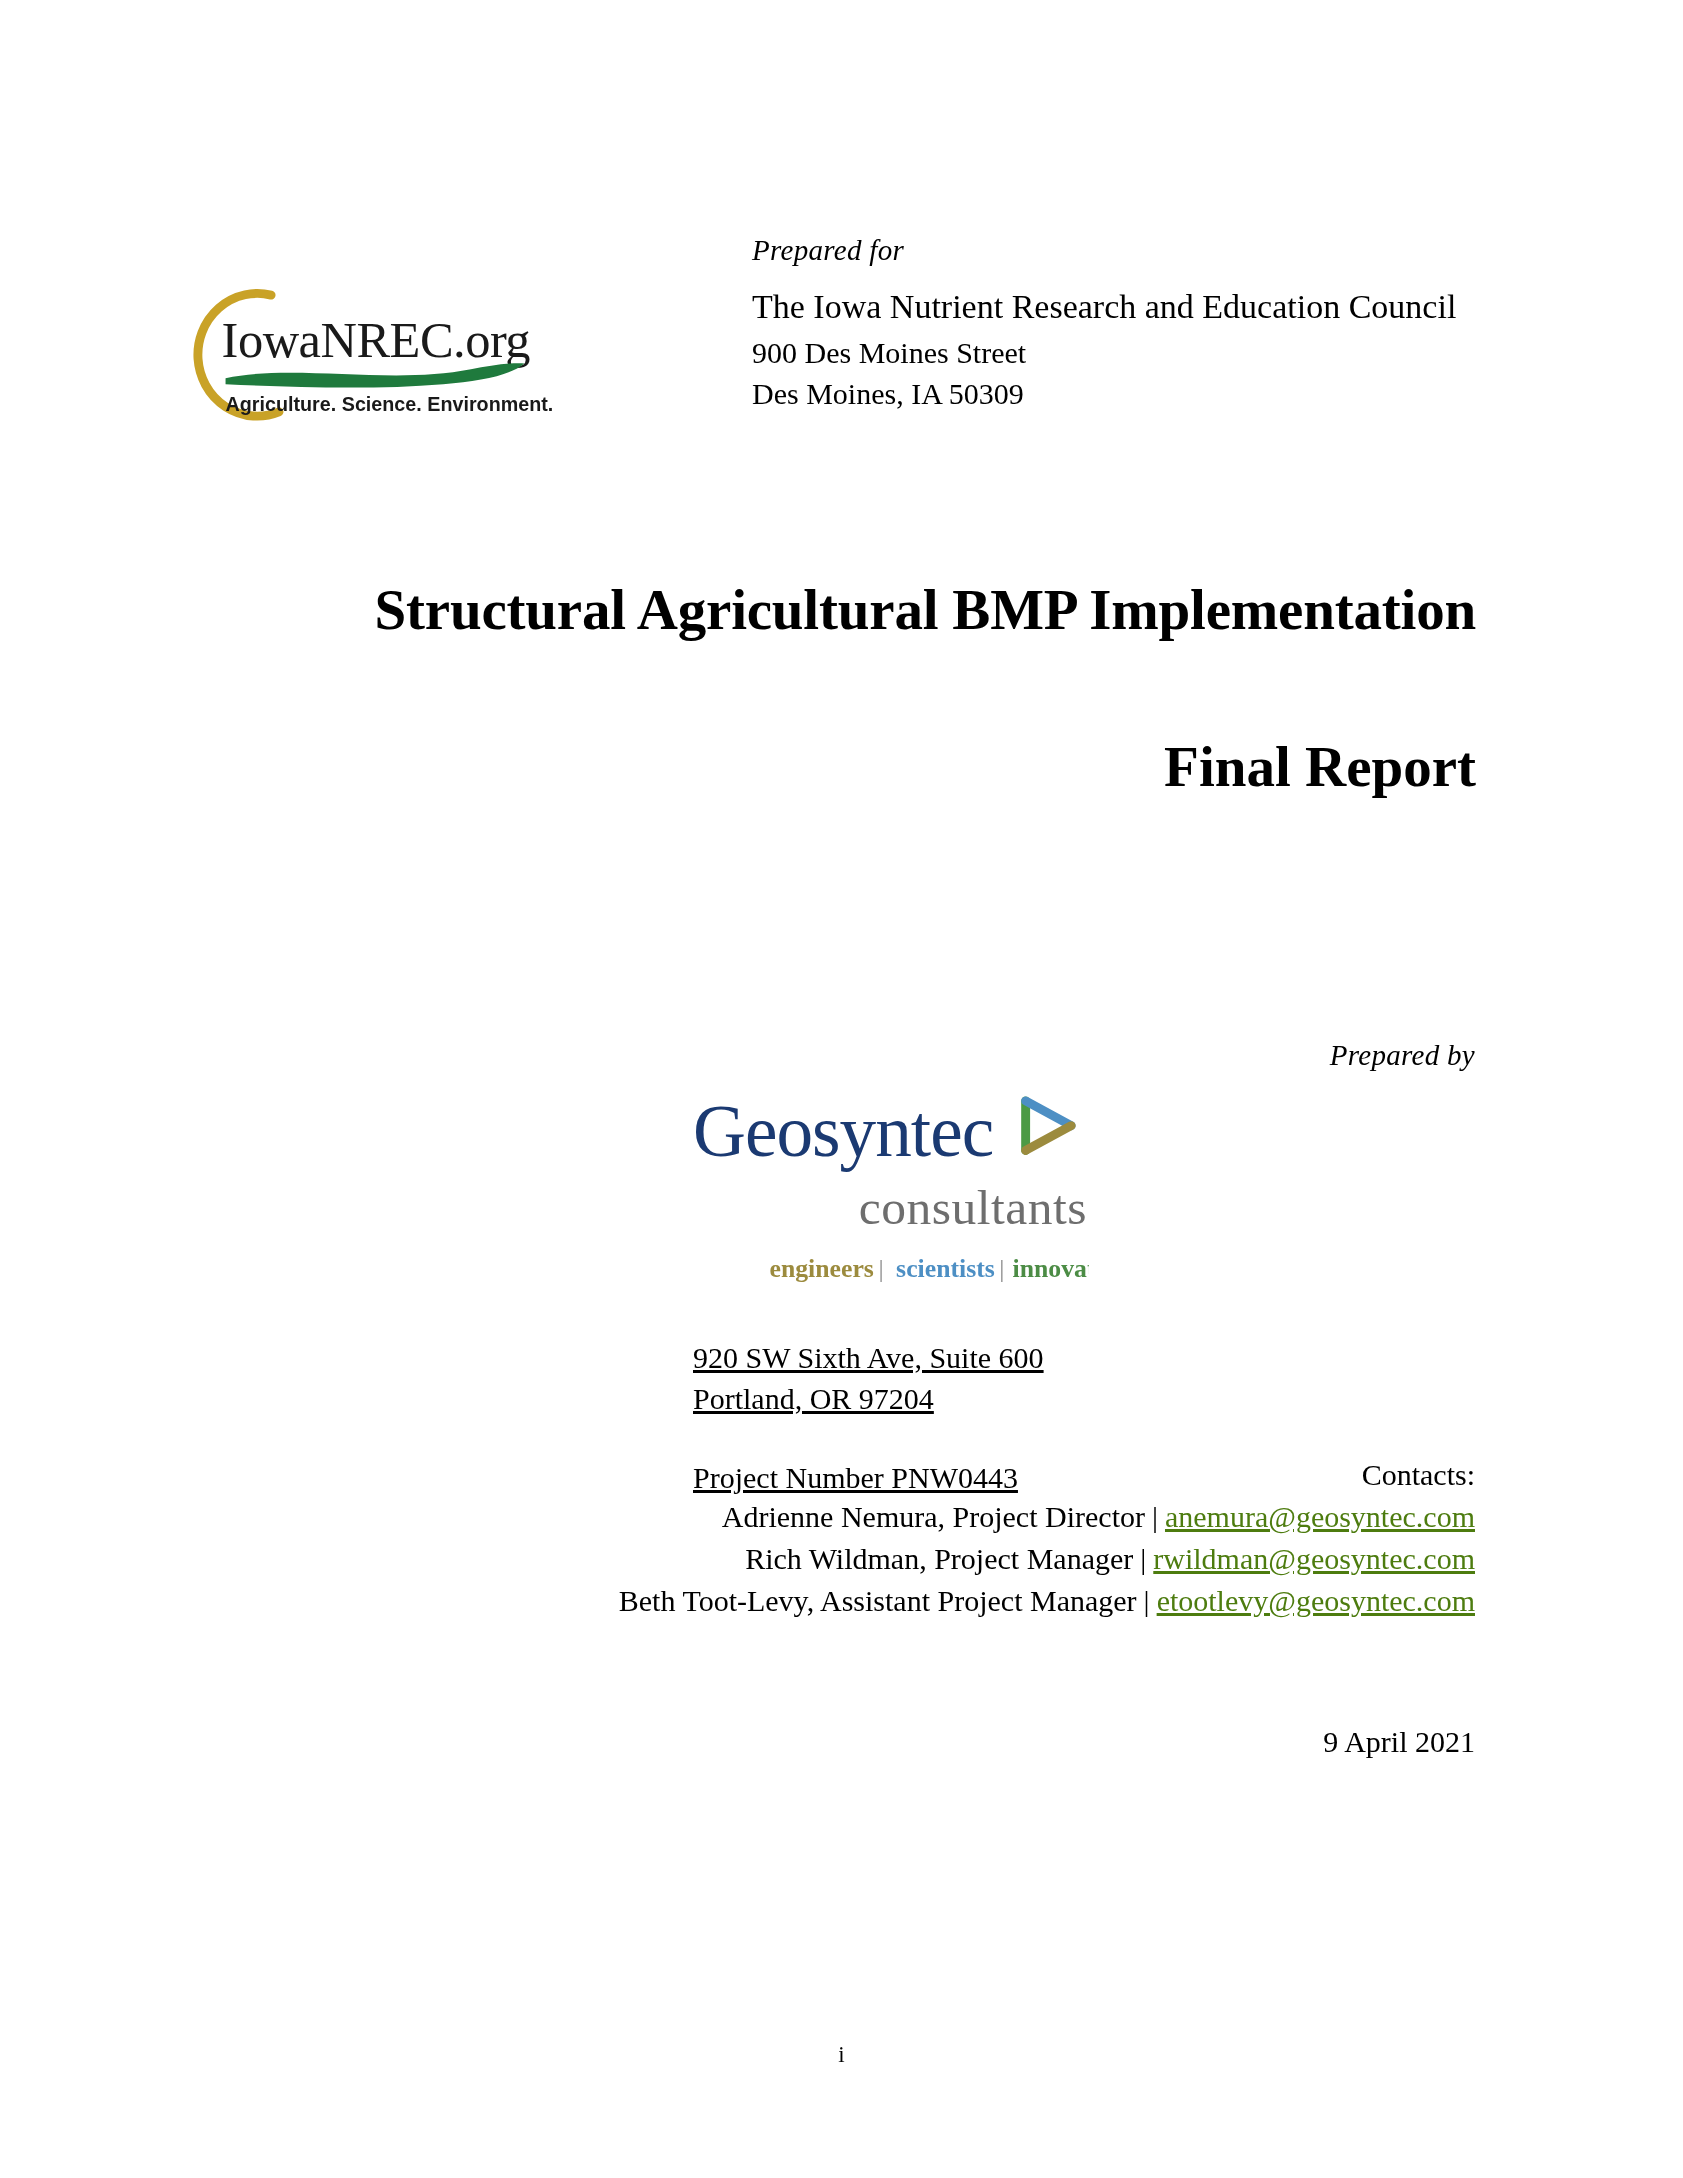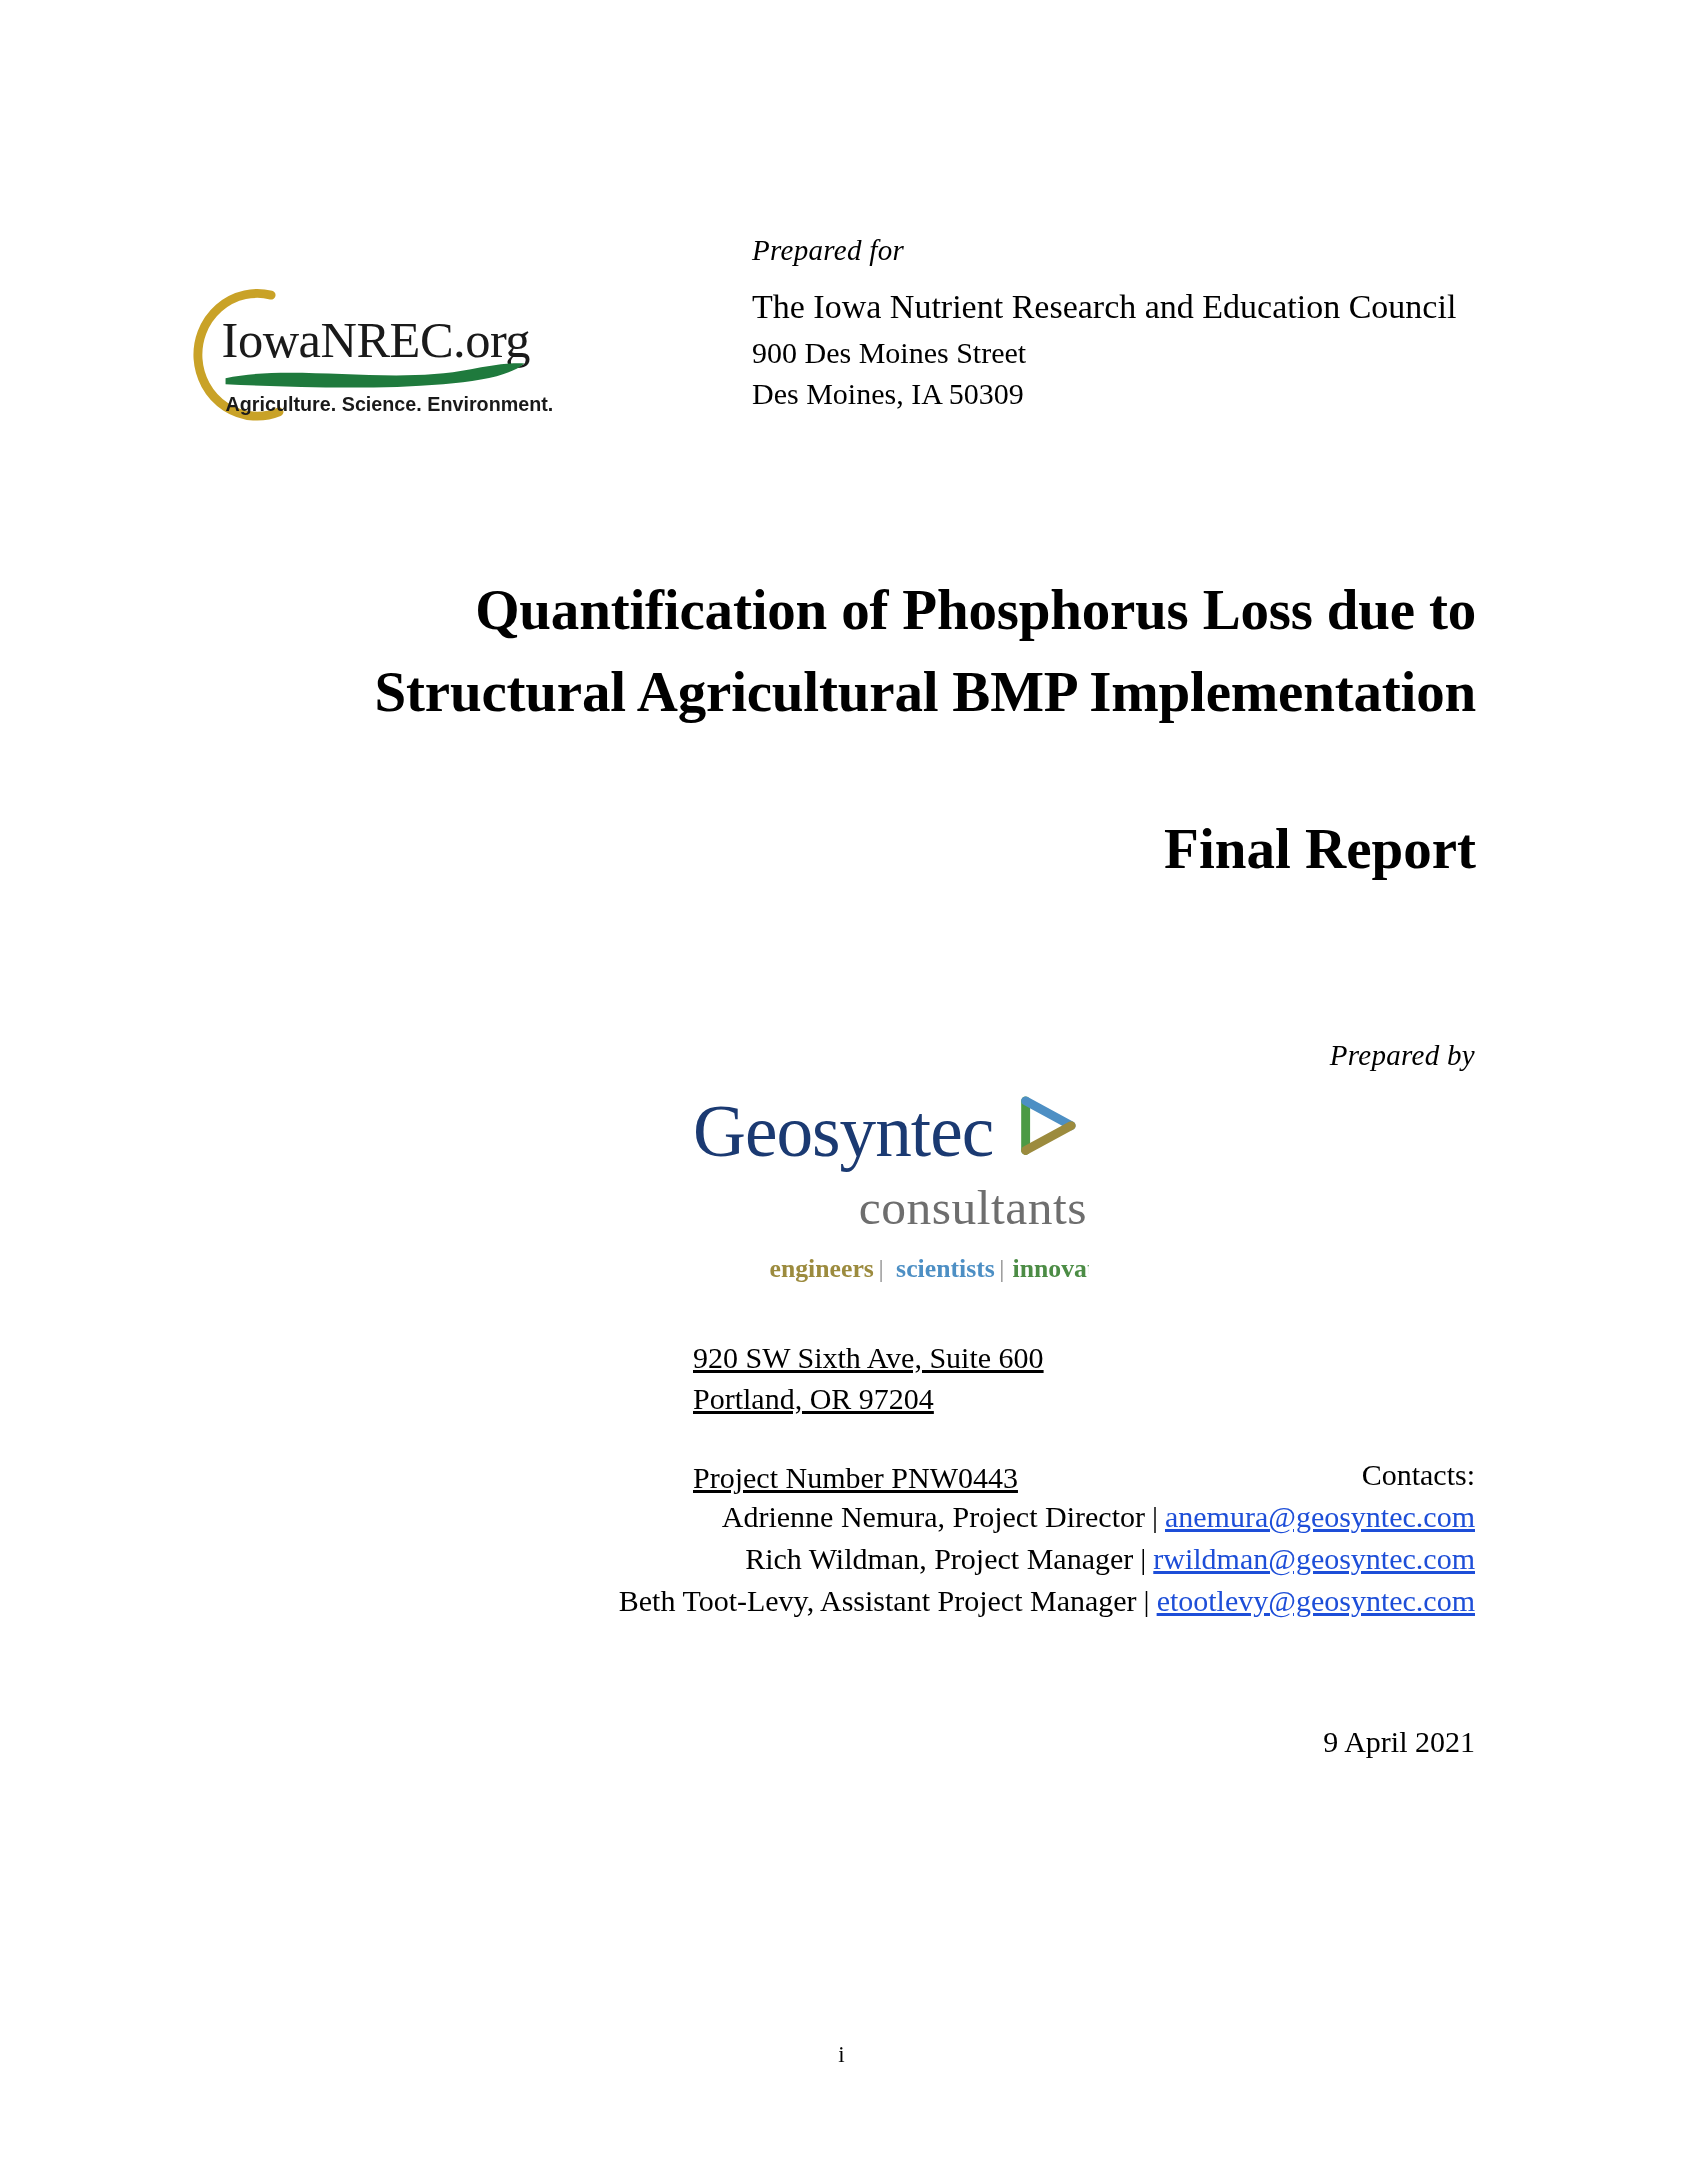--- a/index.html
+++ b/index.html
@@ -128,21 +128,21 @@
   .contact-row {
     font-size: 30px;
     line-height: 42px;
     white-space: nowrap;
   }
   .contact-sep {
     padding: 0 7px;
     color: #000;
   }
   .contact-email {
-    color: #1d4ed8;
+    color: #4d7c0f;
     text-decoration: underline;
   }
 
   .report-date {
     position: absolute;
     top: 1721px;
     left: 693px;
     width: 782px;
     text-align: right;
     font-size: 30px;
@@ -179,21 +179,20 @@
   </div>
 
   <div class="prepared-for-block">
     <div class="prepared-label">Prepared for</div>
     <div class="client-name">The Iowa Nutrient Research and Education Council</div>
     <div class="client-addr">900 Des Moines Street</div>
     <div class="client-addr">Des Moines, IA 50309</div>
   </div>
 
   <div class="title-block">
-    <div class="title-line">Quantification of Phosphorus Loss due to</div>
     <div class="title-line">Structural Agricultural BMP Implementation</div>
     <div class="title-sub">Final Report</div>
   </div>
 
   <div class="prepared-by-block">
     <div class="prepared-label">Prepared by</div>
     <div class="geo-logo-wrap">
       <svg class="geo-logo" width="396" height="208" viewBox="0 0 400 210" xmlns="http://www.w3.org/2000/svg">
 
         <text x="0" y="68" font-family="'Liberation Serif','DejaVu Serif',serif" font-size="74" fill="#1B3A72" letter-spacing="-1">Geosyntec</text>

